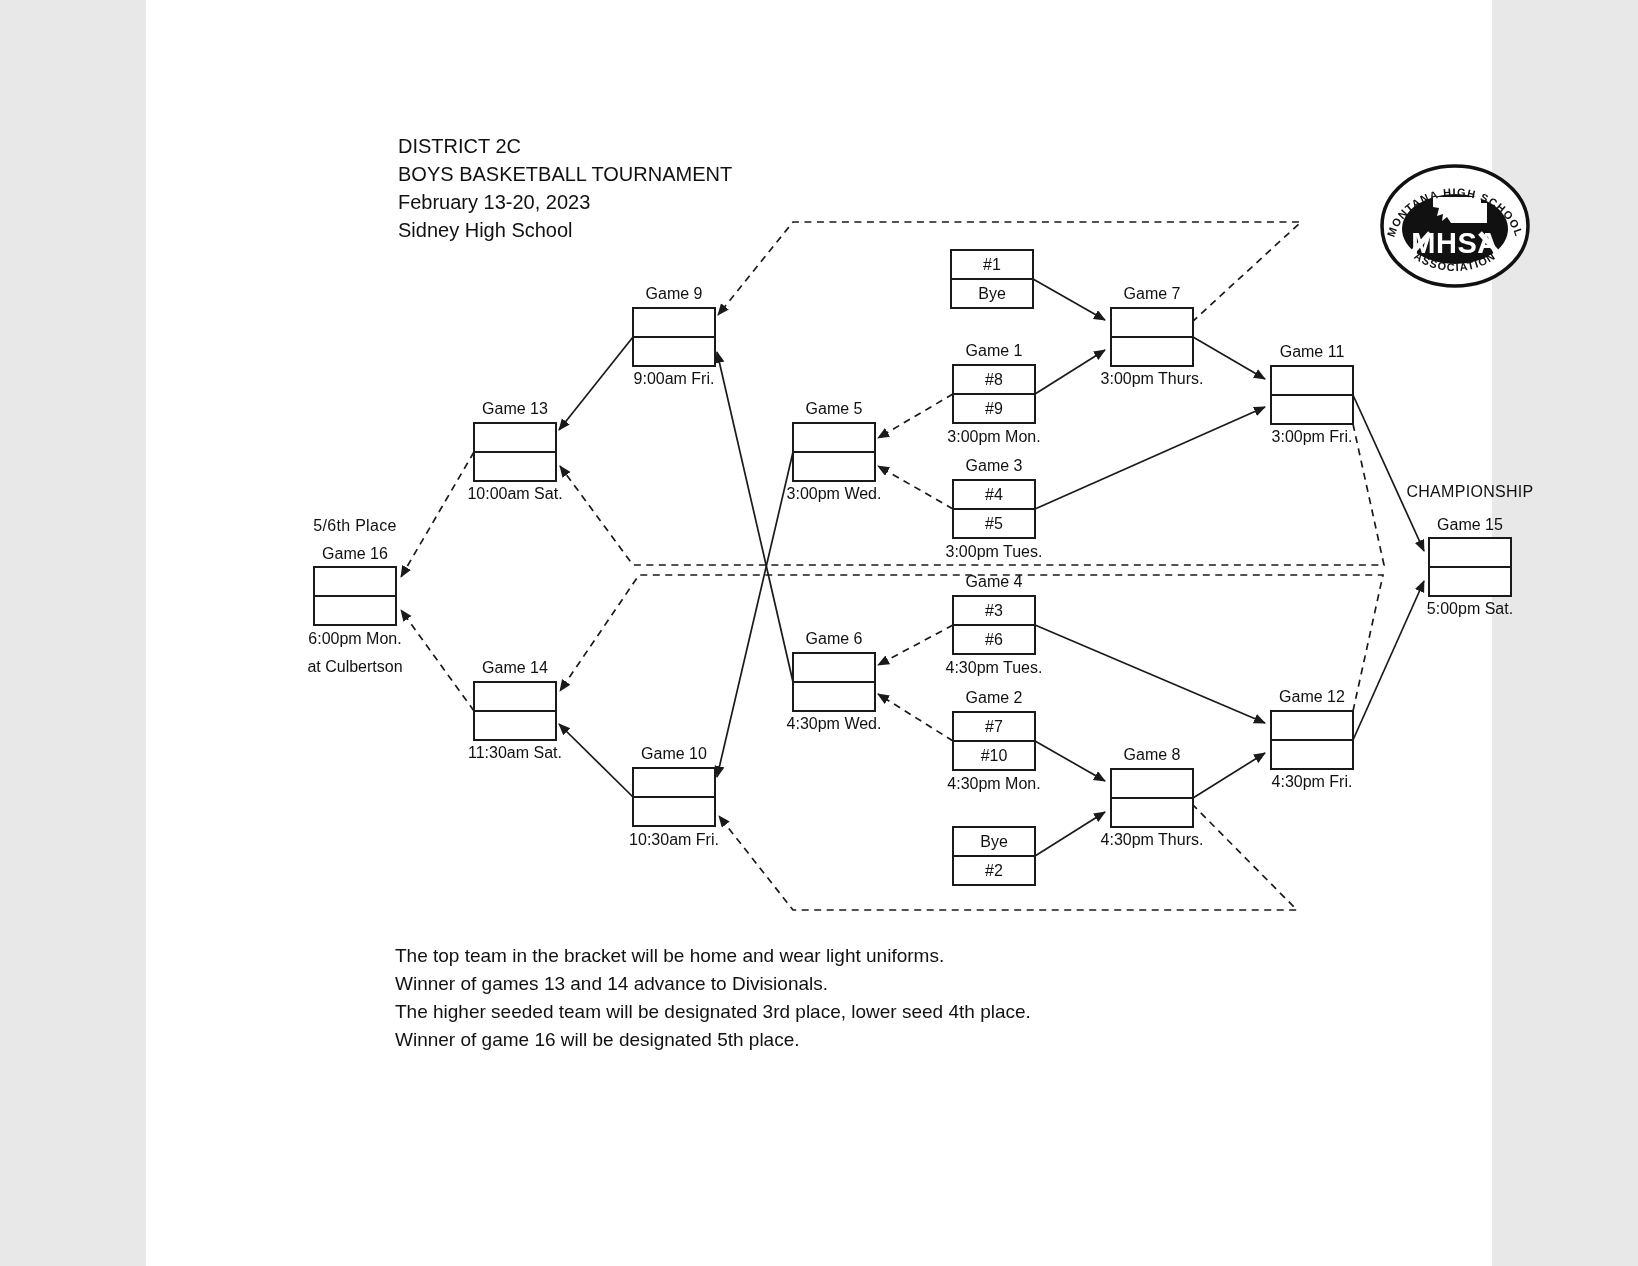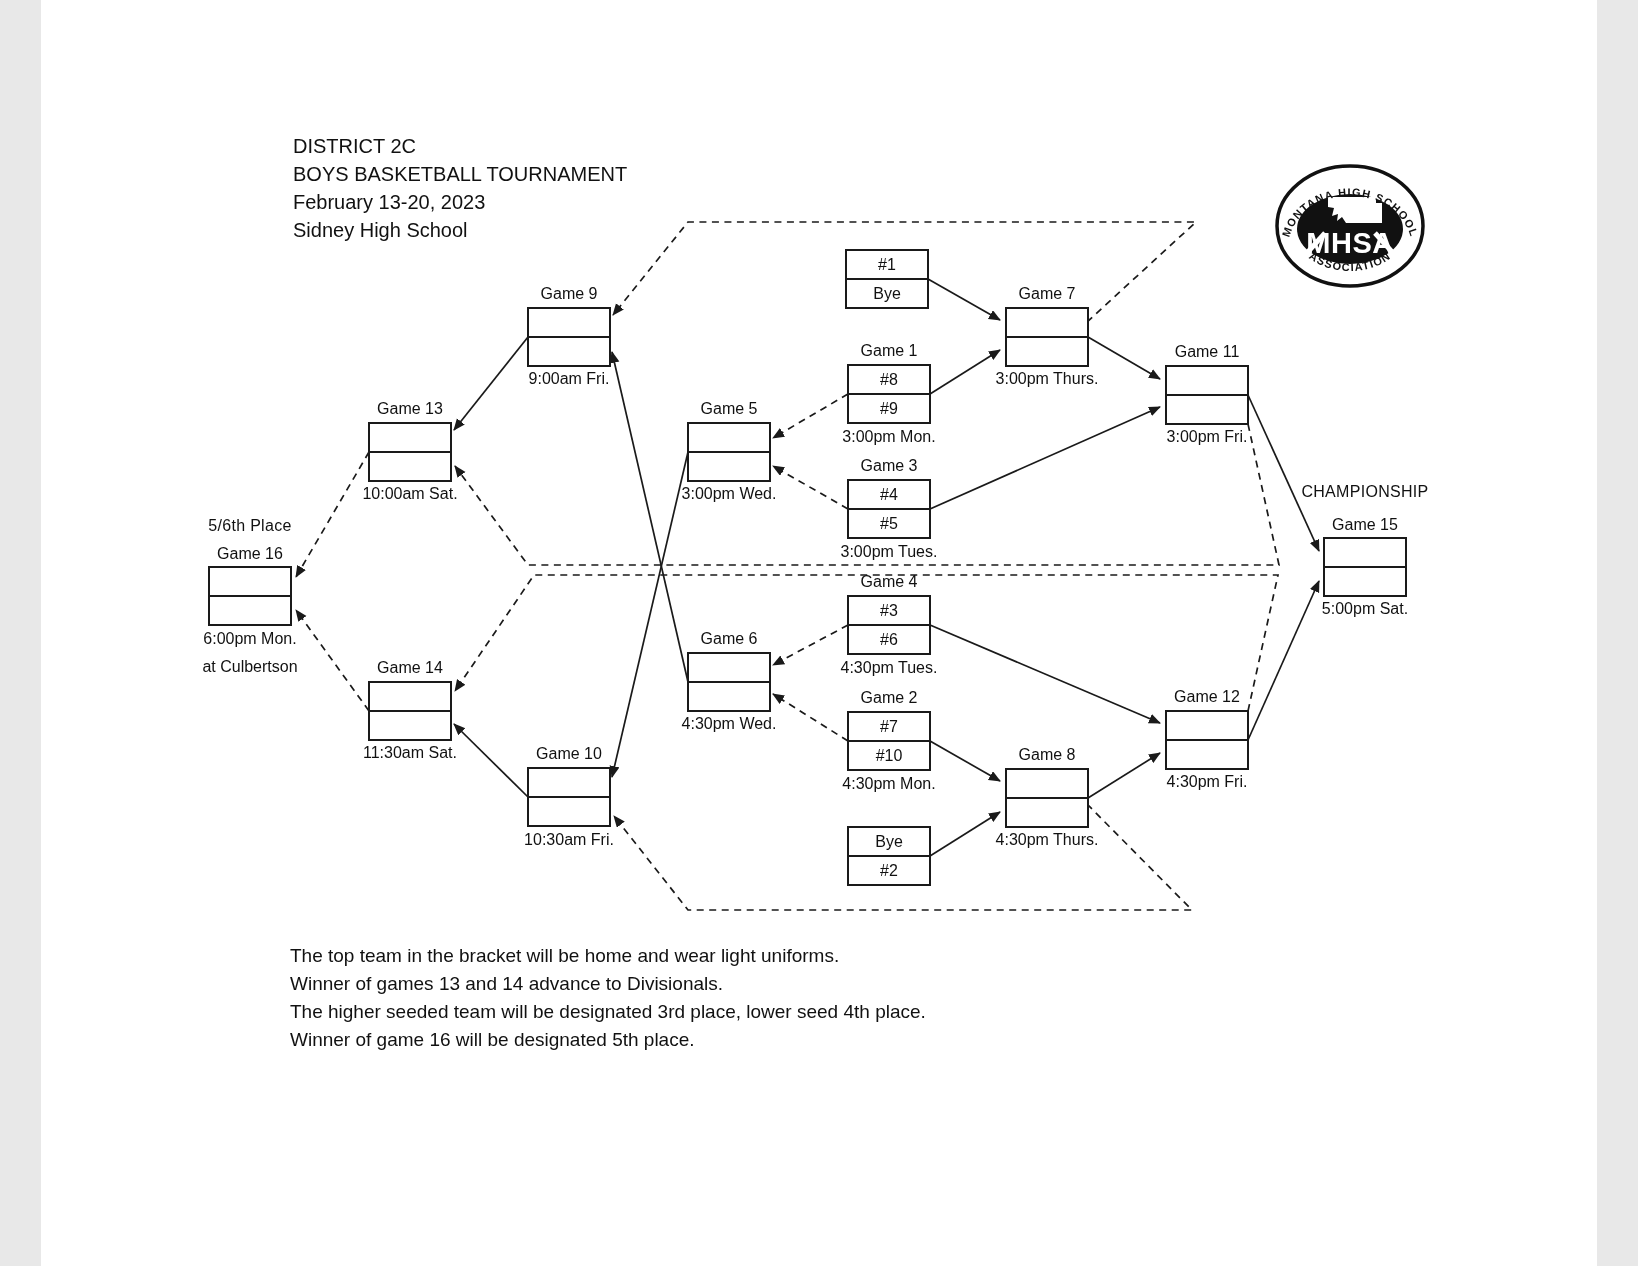--- a/index.html
+++ b/index.html
@@ -1,16 +1,16 @@
 <!DOCTYPE html>
 <html><head>
 <meta charset="utf-8">
 <style>
   html,body{margin:0;padding:0;background:#e8e8e8;}
-  #canvas{position:relative;width:1556px;height:1266px;background:#ffffff;margin:0 auto;
+  #canvas{position:relative;width:1346px;height:1266px;background:#ffffff;margin:0 auto;
           font-family:"Liberation Sans", sans-serif;}
   svg{display:block;}
   .gbox{fill:#ffffff;stroke:#1a1a1a;stroke-width:2;}
   .gdiv{stroke:#1a1a1a;stroke-width:2;}
   .glabel,.gtime,.gcell,.gheading{font-family:"Liberation Sans",sans-serif;font-size:16px;fill:#111111;text-anchor:middle;}
   .gheading{letter-spacing:0.3px;}
   .sline{stroke:#1a1a1a;stroke-width:1.7;fill:none;marker-end:url(#arw);}
   .dline{stroke:#1a1a1a;stroke-width:1.7;fill:none;stroke-dasharray:7 5.5;marker-end:url(#arw);}
   .title-text{font-family:"Liberation Sans",sans-serif;font-size:20px;fill:#111111;text-anchor:start;}
   .note-text{font-family:"Liberation Sans",sans-serif;font-size:19px;fill:#111111;text-anchor:start;}

